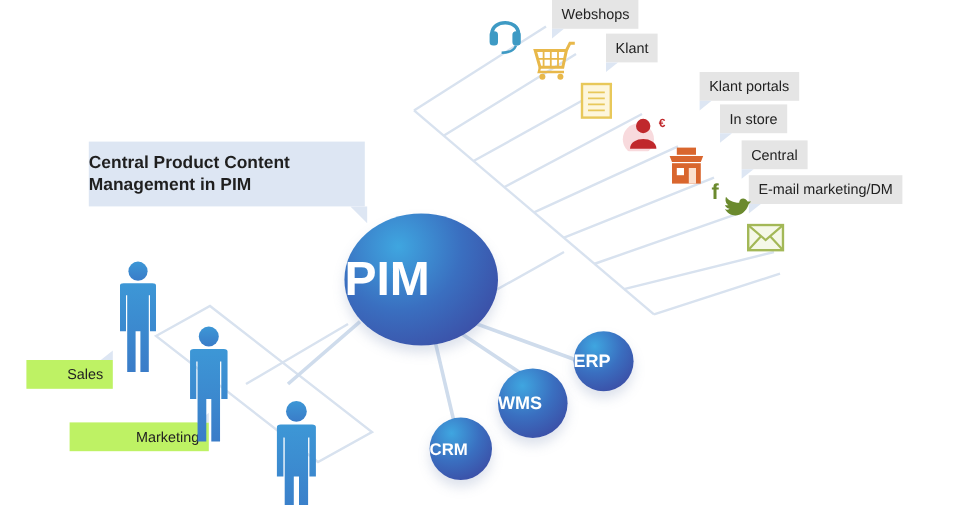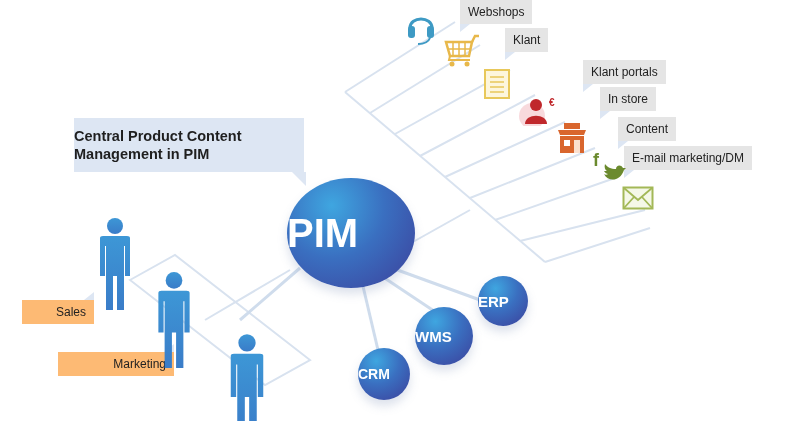--- a/index.html
+++ b/index.html
@@ -15,21 +15,21 @@
            text-align:left; padding-right:10px; box-sizing:border-box; font-weight:bold; font-size:14.5px;
            color:#1f1f1f; line-height:18px; padding-top:9px; }
   .title-box::after { content:""; position:absolute; right:-2px; bottom:-14px; width:0; height:0;
            border-left:14px solid transparent; border-top:14px solid #dde6f3; }
   .title-box span { display:block; }
   .ball { position:absolute; border-radius:50%; color:#fff; font-weight:bold; text-align:left;
           background: radial-gradient(circle at 35% 25%, #3fa6e0 0%, #3a6fc0 45%, #3c3f9a 100%);
           box-shadow: 0 6px 10px rgba(120,140,180,0.25); }
   .ball span { position:absolute; left:0; right:0; top:50%; transform:translateY(-50%); }
   .person { position:absolute; }
-  .side-label { position:absolute; background:#fdba74; color:#222; font-size:12px; height:24px; line-height:24px; text-align:right; padding-right:8px; box-sizing:border-box; }
+  .side-label { position:absolute; background:#bef264; color:#222; font-size:12px; height:24px; line-height:24px; text-align:right; padding-right:8px; box-sizing:border-box; }
   .side-label::after { content:""; position:absolute; right:0; top:-8px; width:0; height:0;
            border-left:10px solid transparent; border-bottom:8px solid #dde6f3; }
   .icon { position:absolute; }
 </style>
 </head>
 <body>
 
 <div class="canvas">
 
   <svg class="lines" width="800" height="421">
@@ -80,21 +80,21 @@
 
   <div class="label bubble" style="left:460px; top:0px;">
     <span>Webshops</span></div>
   <div class="label bubble" style="left:505px; top:28px;">
     <span>Klant</span></div>
   <div class="label bubble" style="left:543px; top:60px;margin-left:40px;">
     <span>Klant portals</span></div>
   <div class="label bubble" style="left:584px; top:87px;margin-left:16px;">
     <span>In store</span></div>
   <div class="label bubble" style="left:618px; top:117px;">
-    <span>Content</span></div>
+    <span>Central</span></div>
   <div class="label bubble" style="left:624px; top:146px;">
     <span>E-mail marketing/DM</span></div>
 
   <svg class="icon" style="left:406px; top:10px;" width="30" height="36" viewBox="0 0 30 36">
     <path d="M4 18 C4 6 26 6 26 18" stroke="#3e9ac4" stroke-width="3" fill="none"></path>
     <rect x="2" y="16" width="7" height="12" rx="3" fill="#3e9ac4"></rect>
     <rect x="21" y="16" width="7" height="12" rx="3" fill="#3e9ac4"></rect>
     <path d="M24 28 C22 33 16 34 12 34" stroke="#3e9ac4" stroke-width="2" fill="none"></path>
   </svg>
 

